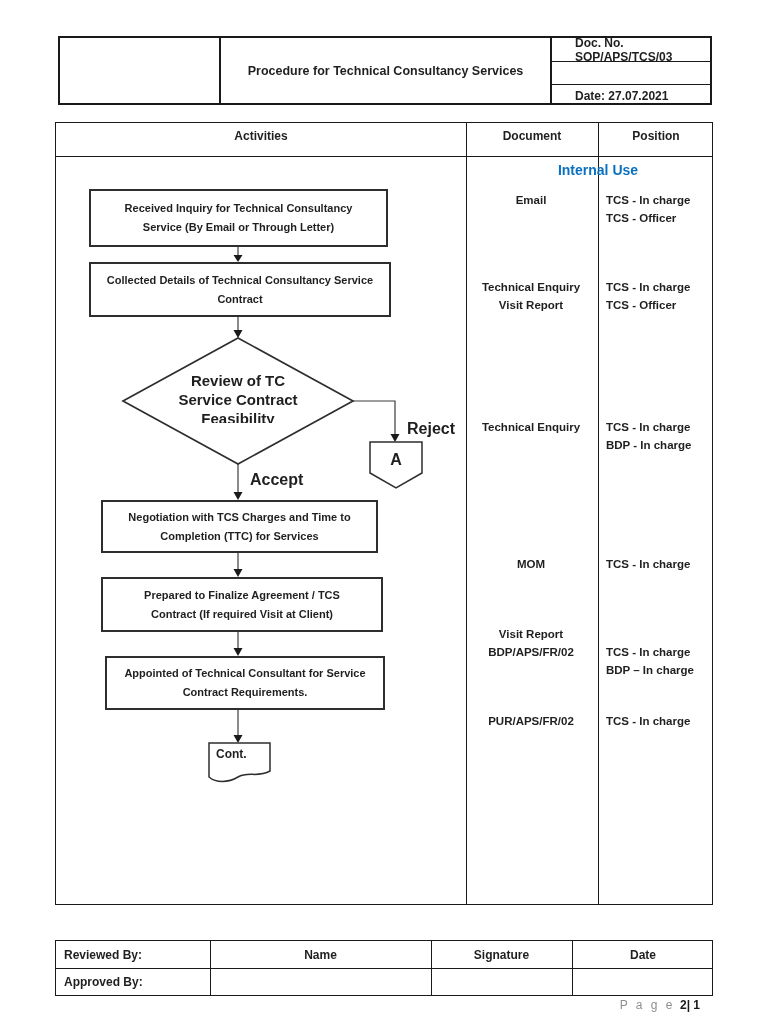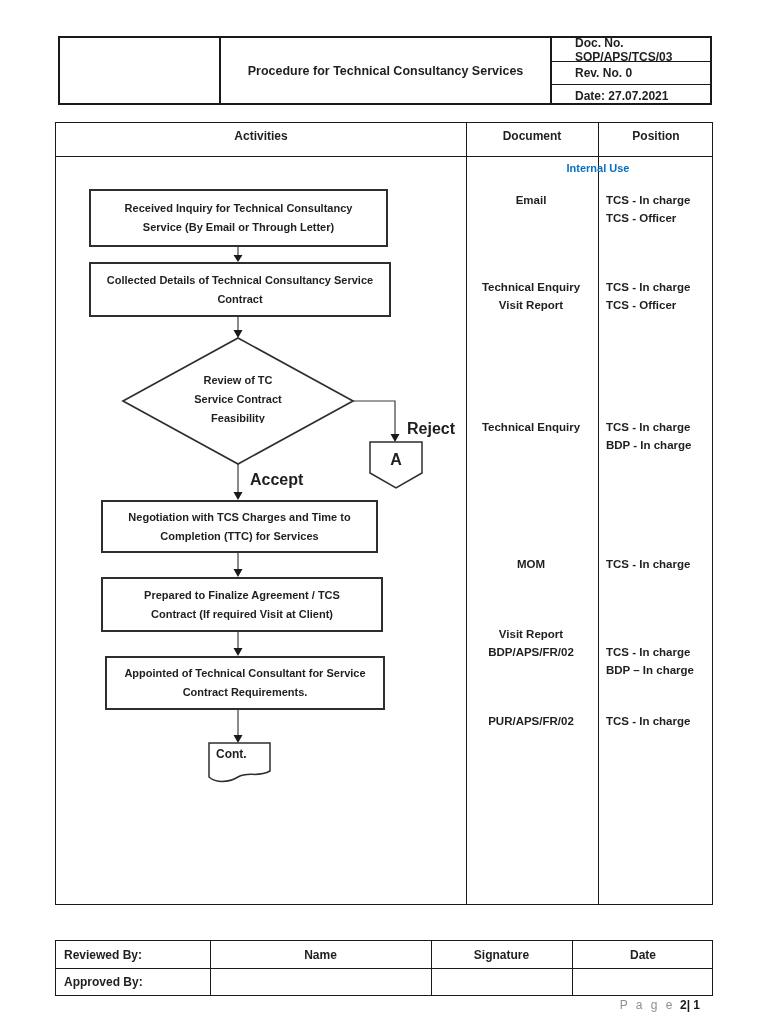--- a/index.html
+++ b/index.html
@@ -12,28 +12,28 @@
   .hdr-hline{position:absolute;left:491px;right:0;height:1.2px;background:#1a1a1a;}
   .hdr-title{position:absolute;left:160px;width:331px;top:0;bottom:0;display:flex;
              align-items:center;justify-content:center;font-size:12.5px;font-weight:700;}
   .hdr-info{position:absolute;left:491px;right:0;height:23px;display:flex;align-items:center;
             padding-left:24px;font-size:12px;font-weight:700;}
   
   .main-table{left:55px;top:122px;width:658px;height:783px;border:1.5px solid #1a1a1a;padding-left:28px;}
   .mt-vline{position:absolute;top:0;bottom:0;width:1.2px;background:#1a1a1a;}
   .mt-hline{position:absolute;left:0;right:0;top:33px;height:1.2px;background:#1a1a1a;}
   .mt-col-label{position:absolute;top:6px;font-size:12px;font-weight:700;text-align:center;}
-  .internal-use{left:483px;top:162px;width:230px;text-align:center;font-size:11px;
+  .internal-use{left:483px;top:162px;width:230px;text-align:center;font-size:14px;
                 font-weight:700;color:#0a70c0;}
   
   .fbox{border:2px solid #2e2e2e;background:#fff;display:flex;flex-direction:column;
         align-items:center;justify-content:center;text-align:center;font-size:11px;
         font-weight:700;line-height:19px;}
   .decision-text{left:148px;top:371px;width:180px;height:52px;overflow:hidden;text-align:center;
-                 font-size:11px;font-weight:700;line-height:19px;}
+                 font-size:15px;font-weight:700;line-height:19px;}
   .flow-label{font-size:16px;font-weight:700;}
   
   .doc-entry{left:465px;width:132px;text-align:center;font-size:11.5px;font-weight:700;line-height:17.5px;}
   .pos-entry{left:606px;width:106px;text-align:left;font-size:11.5px;font-weight:700;line-height:17.5px;}
   
   .sign-table{left:55px;top:940px;width:658px;height:56px;border:1.5px solid #1a1a1a;}
   .st-hline{position:absolute;left:0;right:0;top:27px;height:1.2px;background:#1a1a1a;}
   .st-vline{position:absolute;top:0;bottom:0;width:1.2px;background:#1a1a1a;}
   .st-cell{position:absolute;height:27px;display:flex;align-items:center;font-size:12px;font-weight:700;}
   .center{justify-content:center;text-align:center;}
@@ -49,21 +49,20 @@
 <div class="page">
 
   <div class="abs hdr-table">
     <div class="hdr-vline" style="left:159px;"></div>
     <div class="hdr-vline" style="left:490px;"></div>
     <div class="hdr-hline" style="top:23px;"></div>
     <div class="hdr-hline" style="top:46px;"></div>
     <div style="position:absolute;left:0;top:0;width:159px;bottom:0;"></div>
     <div class="hdr-title">Procedure for Technical Consultancy Services</div>
     <div class="hdr-info" style="top:0;">Doc. No. SOP/APS/TCS/03</div>
-    <div class="hdr-info" style="top:23px;">Rev. No. 0</div>
     <div class="hdr-info" style="top:46px;">Date: 27.07.2021</div>
   </div>
 
   <div class="abs main-table">
     <div class="mt-hline"></div>
     <div class="mt-vline" style="left:410px;"></div>
     <div class="mt-vline" style="left:542px;"></div>
     <div class="mt-col-label" style="left:0;width:410px;">Activities</div>
     <div class="mt-col-label" style="left:410px;width:132px;">Document</div>
     <div class="mt-col-label" style="left:542px;width:116px;">Position</div>

